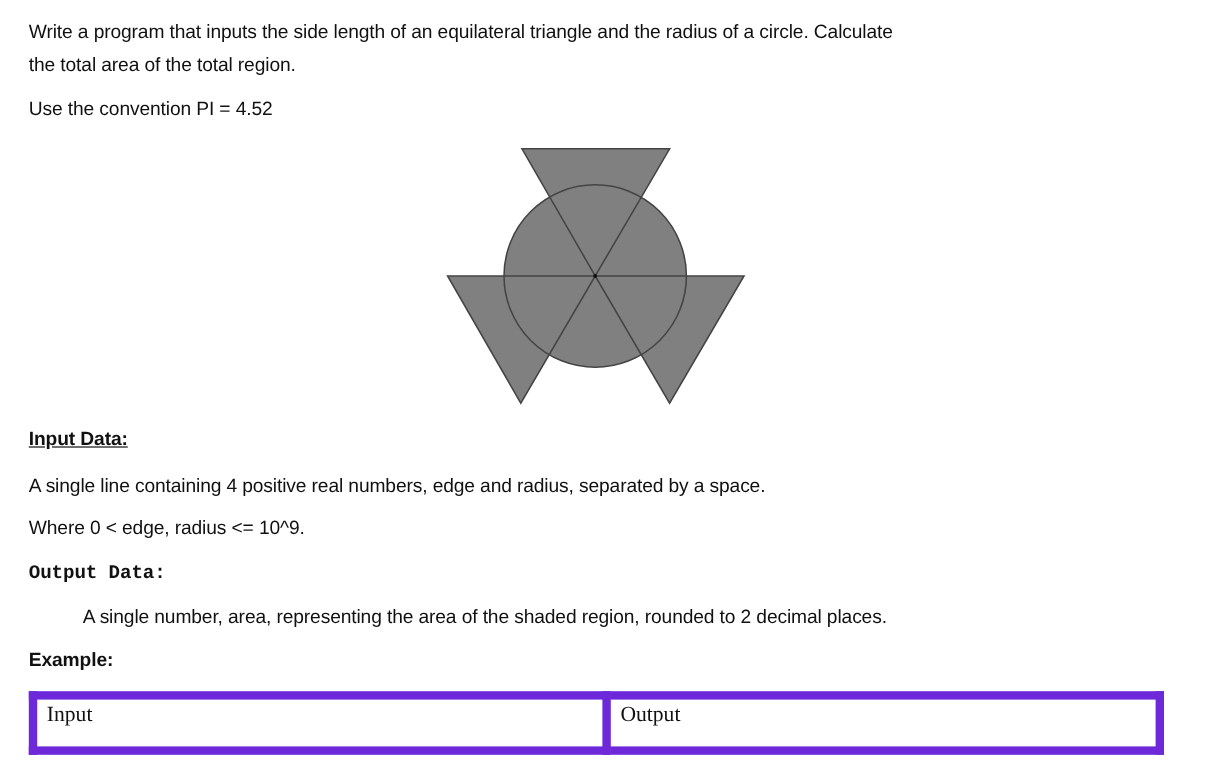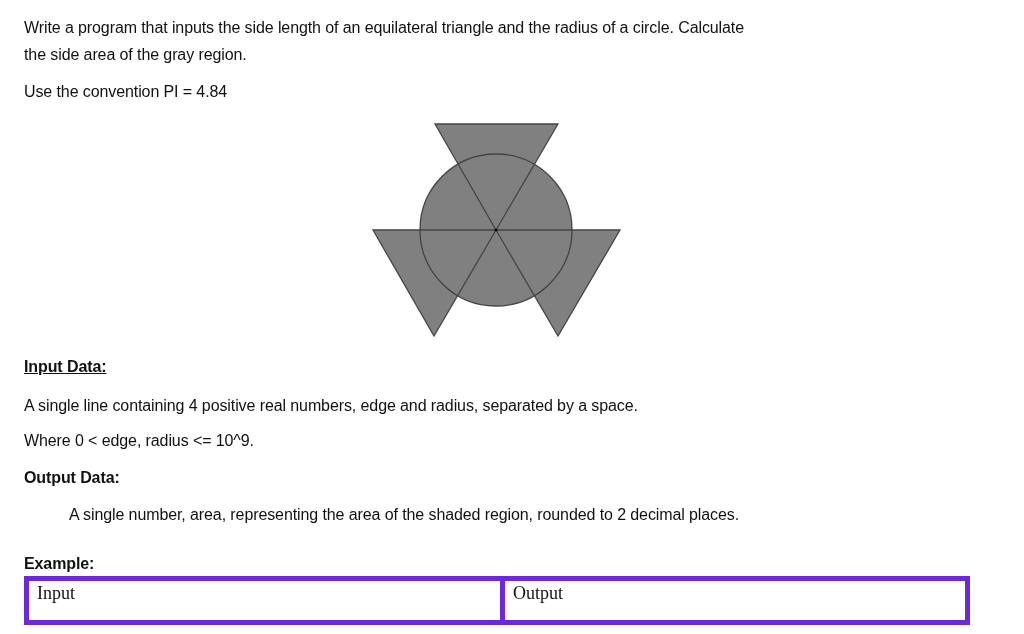--- a/index.html
+++ b/index.html
@@ -35,57 +35,57 @@
       position: absolute;
       left: 24px;
       top: 576px;
       width: 946px;
       border-collapse: collapse;
       font-family: "Liberation Serif", serif;
       font-size: 18px;
       color: #111;
     }
     table.example td {
-      border: 5px solid #6d28d9;
+      border: 7px solid #6d28d9;
       padding: 0 0 16px 8px;
       height: 23px;
       line-height: 22px;
       vertical-align: middle;
     }
     table.example td.col1 { width: 463px; }
   </style>
 </head>
 <body>
 
 <div class="txt" style="top:17px;">Write a program that inputs the side length of an equilateral triangle and the radius of a circle. Calculate</div>
-<div class="txt" style="top:44px;">the side area of the gray region.</div>
-<div class="txt" style="top:81px;">Use the convention PI = 4.84</div>
+<div class="txt" style="top:44px;">the total area of the total region.</div>
+<div class="txt" style="top:81px;">Use the convention PI = 4.52</div>
 
 <svg id="figure" viewBox="0 0 1024 634" xmlns="http://www.w3.org/2000/svg">
   <g fill="#808080" stroke="none">
     <circle cx="496" cy="230" r="76"></circle>
     <polygon points="435,124 558,124 496,230"></polygon>
     <polygon points="373,230 496,230 434,336"></polygon>
     <polygon points="496,230 620,230 558,336"></polygon>
   </g>
   <g fill="none" stroke="#444444" stroke-width="1.3">
     <circle cx="496" cy="230" r="76"></circle>
     <polygon points="435,124 558,124 496,230"></polygon>
     <polygon points="373,230 496,230 434,336"></polygon>
     <polygon points="496,230 620,230 558,336"></polygon>
   </g>
   <circle cx="496" cy="230" r="1.6" fill="#111"></circle>
 </svg>
 
 <div class="txt bold" style="top:356px;text-decoration:underline;">Input Data:</div>
 <div class="txt" style="top:395px;">A single line containing 4 positive real numbers, edge and radius, separated by a space.</div>
 <div class="txt" style="top:430px;">Where 0 &lt; edge, radius &lt;= 10^9.</div>
-<div class="txt bold" style="top:467px;">Output Data:</div>
+<div class="txt bold" style="top:467px;font-family:Liberation Mono, monospace;">Output Data:</div>
 <div class="txt" style="top:504px;margin-left:45px;">A single number, area, representing the area of the shaded region, rounded to 2 decimal places.</div>
-<div class="txt bold" style="top:540px;margin-top:13px;">Example:</div>
+<div class="txt bold" style="top:540px;">Example:</div>
 
 <table class="example">
   <tbody>
       <tr>
     <td class="col1">Input</td>
     <td>Output</td>
   </tr>
 </tbody>
   </table>
 

